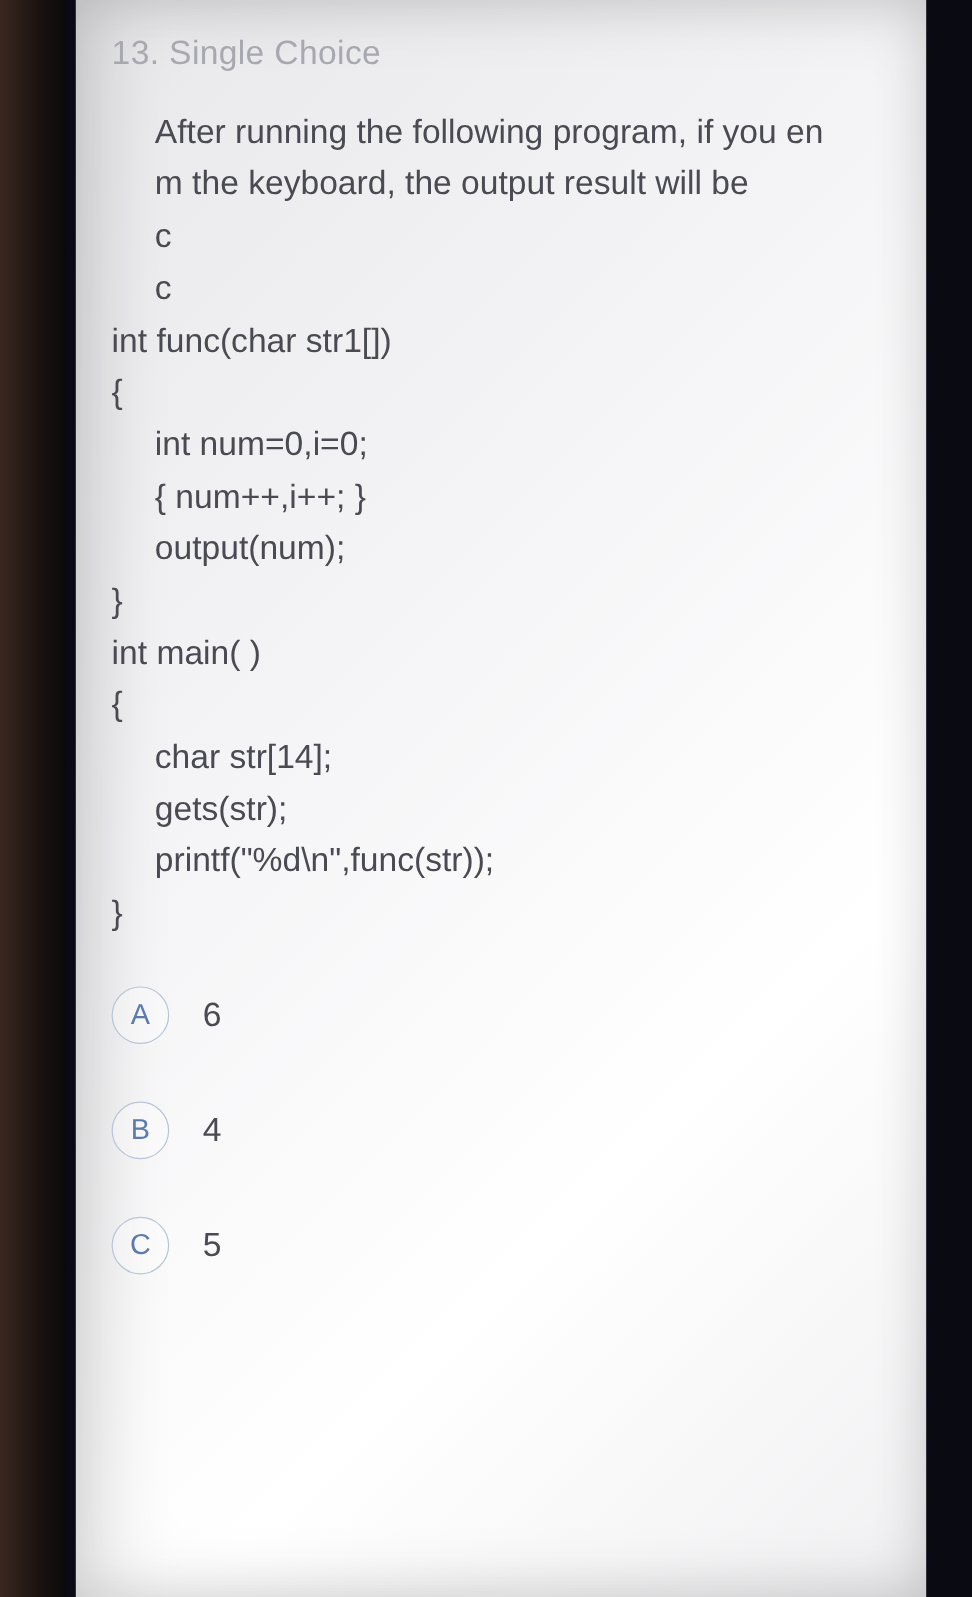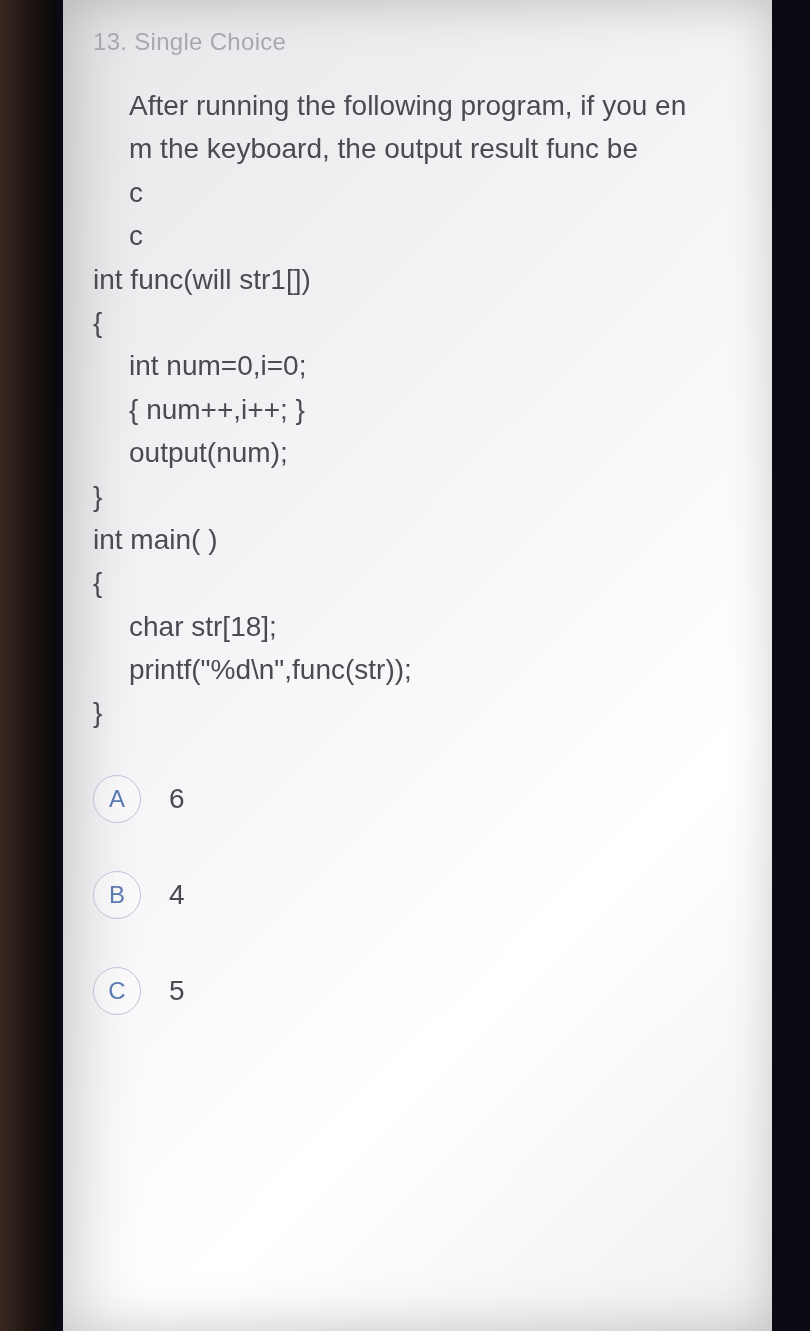--- a/index.html
+++ b/index.html
@@ -38,21 +38,21 @@
     .right-edge {
       position: absolute;
       right: 0;
       top: 0;
       width: 30px;
       height: 100%;
       background: #0a0a12;
     }
     .question-num {
       color: #a8a8b0;
-      font-size: 24px;
+      font-size: 28px;
       font-weight: 400;
       margin-bottom: 28px;
       letter-spacing: 0.3px;
     }
     .question-text {
       color: #4a4a52;
       font-size: 28px;
       line-height: 1.55;
       font-weight: 400;
       margin-left: 36px;
@@ -106,35 +106,36 @@
 
 <div class="phone-frame">
 
   <div class="question-num">
     <span>13.</span>
     <span>Single Choice</span>
   </div>
 
   <div class="question-text">
     <div>After running the following program, if you en</div>
-    <div>m the keyboard, the output result func be</div>
+    <div>m the keyboard, the output result will be</div>
     <div>c</div>
     <div>c</div>
   </div>
 
   <div class="code-block">
-    <span class="code-line">int func(will str1[])</span>
+    <span class="code-line">int func(char str1[])</span>
     <span class="code-line">{</span>
     <span class="code-line indent">int  num=0,i=0;</span>
     <span class="code-line indent">{    num++,i++;   }</span>
     <span class="code-line indent">output(num);</span>
     <span class="code-line">}</span>
     <span class="code-line">int main( )</span>
     <span class="code-line">{</span>
-    <span class="code-line indent">char  str[18];</span>
+    <span class="code-line indent">char  str[14];</span>
+    <span class="code-line indent">gets(str);</span>
     <span class="code-line indent">printf("%d\n",func(str));</span>
     <span class="code-line">}</span>
   </div>
 
   <div class="answers">
     <div class="answer-row">
       <div class="answer-badge">A</div>
       <div class="answer-text">6</div>
     </div>
     <div class="answer-row">

